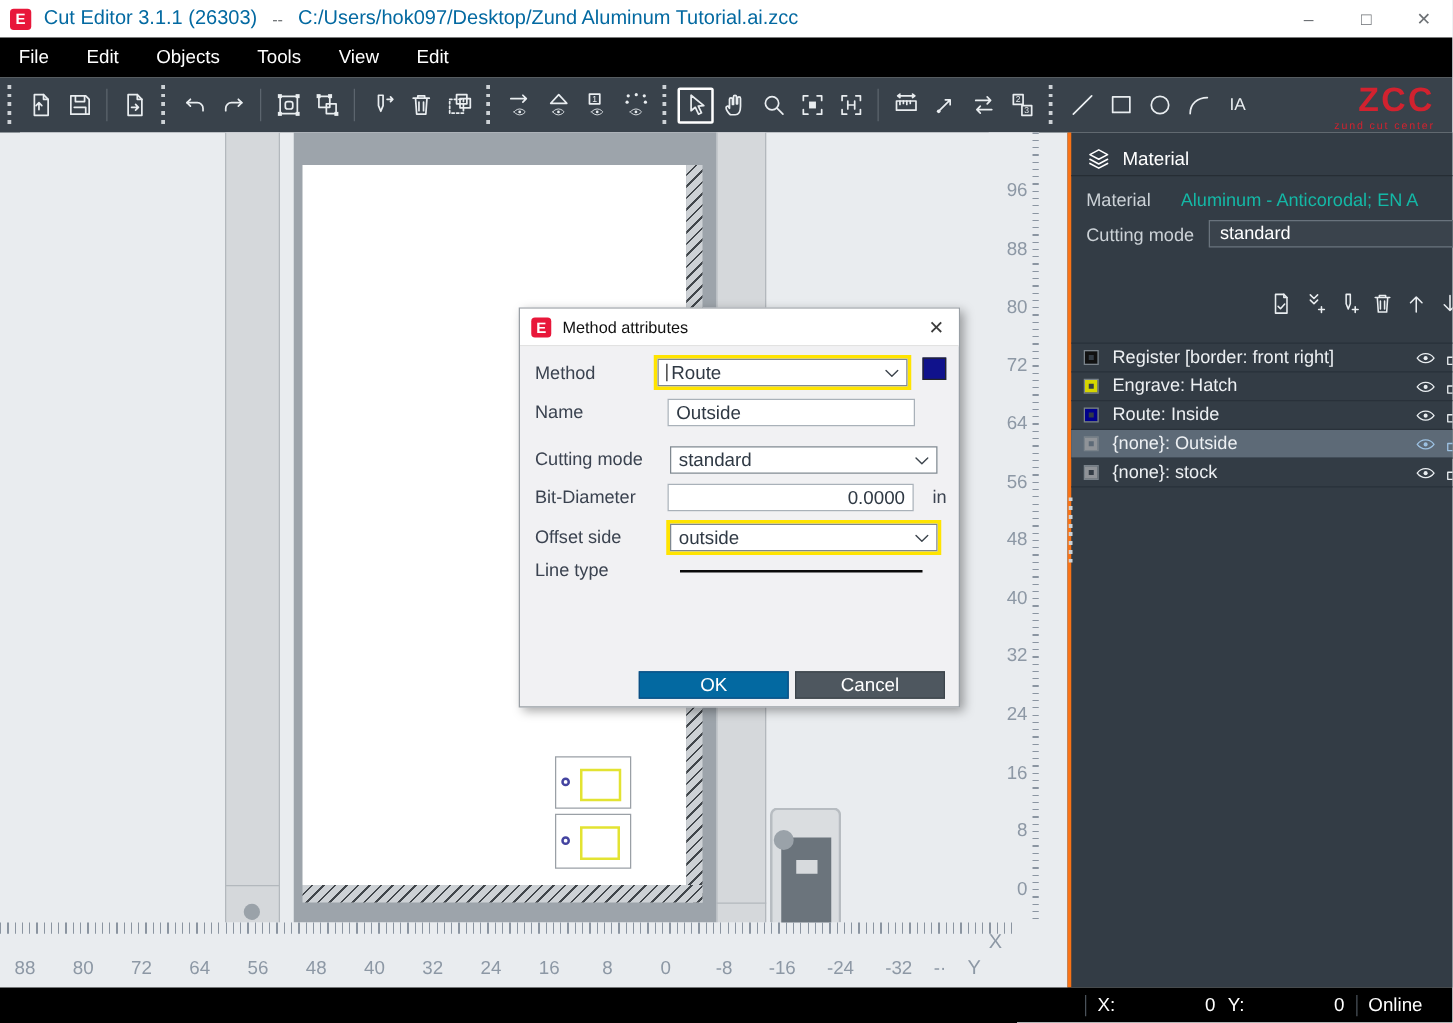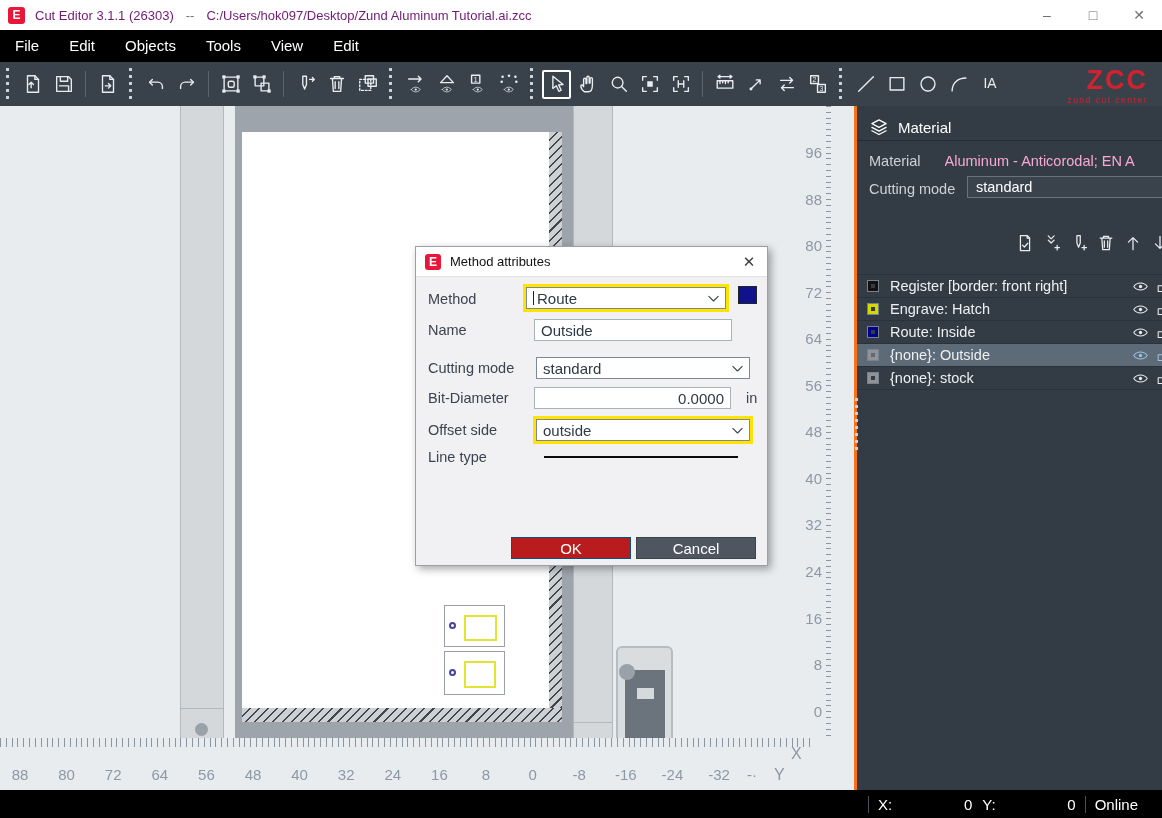--- a/index.html
+++ b/index.html
@@ -3,21 +3,21 @@
 <meta charset="utf-8">
 <style>
   * { box-sizing: border-box; margin:0; padding:0; }
   html,body { width:1162px; height:818px; overflow:hidden; font-family:"Liberation Sans", sans-serif; background:#e9ecef; position:relative; }
   .abs { position:absolute; }
   .ico { display:inline-flex; align-items:center; justify-content:center; }
 
   
   #titlebar { position:absolute; top:0; left:0; width:1162px; height:30px; background:#ffffff; display:flex; align-items:center; }
   .app-logo { width:17px; height:17px; background:#e8173a; border-radius:3px; color:#fff; font-weight:bold; font-size:12px; display:flex; align-items:center; justify-content:center; margin:0 10px 0 8px; }
-  #titlebar .ttl { color:#701a75; font-size:13px; }
+  #titlebar .ttl { color:#0369a1; font-size:16px; }
   .titlesep { margin:0 12px; color:#6e7276; font-size:13px; }
   .win-controls { position:absolute; right:0; top:0; height:30px; display:flex; align-items:center; }
   .win-btn { width:46px; text-align:center; color:#6d7175; font-size:14px; line-height:30px; }
 
   
   #menubar { position:absolute; top:30px; left:0; width:1162px; height:32px; background:#000; display:flex; align-items:center; }
   .menu-item { color:#fff; font-size:15px; padding:0 15px; line-height:32px; }
 
   
   #toolbar { position:absolute; top:62px; left:0; width:1162px; height:44px; background:#39424b; display:flex; align-items:center; color:#e9edf0; }
@@ -56,21 +56,21 @@
   #hruler .rnum { top:28px; transform:translateX(-50%); }
   .axis-label { position:absolute; color:#8d98a5; font-size:16px; }
 
   
   #panel { position:absolute; left:815px; top:106px; width:347px; height:684px; background:#333c45; border-left:3px solid #f97316; color:#edf0f3;margin-left:39px; }
   .splitter-dots { position:absolute; left:-2px; top:292px; width:3px; height:52px; background-image:repeating-linear-gradient(#cdd2d6 0 3px, transparent 3px 7px); }
   .p-header { position:absolute; left:0; width:100%; height:26px; display:flex; align-items:center; padding-left:12px; font-size:15px; color:#fff; }
   .p-header .ico { margin-right:9px; color:#fff; }
   .p-sep { position:absolute; left:0; width:100%; height:1px; background:#262d34; }
   .p-row { position:absolute; left:0; width:100%; height:26px; display:flex; align-items:center; padding-left:12px; font-size:14.5px; color:#ccd2d7; }
-  .p-row .val { color:#f9a8d4; width:208px; overflow:hidden; white-space:nowrap; margin-left:24px; }
+  .p-row .val { color:#14b8a6; width:208px; overflow:hidden; white-space:nowrap; margin-left:24px; }
   .p-select { position:absolute; height:22px; background:#3a434c; border:1px solid #69737d; color:#fff; font-size:14.5px; display:flex; align-items:center; padding:0 24px 0 8px; }
   .p-select .chev { position:absolute; right:5px; color:#e9edf0; }
   #mach-icons { position:absolute; top:124px; right:4px; height:26px; display:flex; align-items:center; gap:7px; color:#e9edf0; }
   #steps-list { position:absolute; top:168px; left:0; width:100%; border-top:1px solid #29313a; }
   .step-row { height:23px; display:flex; align-items:center; padding-left:11px; border-bottom:1px solid #29313a; font-size:14.5px; color:#edf0f3; }
   .step-row.selected { background:#5d6a77; }
   .swatch { width:10px; height:10px; border:3px solid; outline:1px solid #79828a; margin-right:12px; background:#333c45; flex:none; }
   .step-row.selected .swatch { background:#5d6a77; }
   .row-icons { margin-left:auto; display:flex; align-items:center; gap:6px; padding-right:6px; color:#e9edf0; }
   .step-row.selected .row-icons { color:#9cc1e2; }
@@ -90,21 +90,21 @@
   .dselect { position:absolute; height:22px; background:#fff; border:1px solid #7f8890; font-size:15px; color:#2f3944; display:flex; align-items:center; padding:0 22px 0 6px; }
   .dselect .chev { position:absolute; right:4px; color:#3d454d; }
   .caret { display:inline-block; width:1px; height:14px; background:#222; margin-right:3px; }
   .hl { position:absolute; border:3px solid #ffe400; }
   .dinput { position:absolute; height:22px; background:#fff; border:1px solid #a9b1b9; font-size:15px; color:#2f3944; display:flex; align-items:center; padding:0 6px; }
   .dinput.right { justify-content:flex-end; }
   .dunit { position:absolute; font-size:14.5px; color:#3b4350; }
   #method-swatch { position:absolute; left:322px; top:39px; width:19px; height:18px; border:1px solid #23252a; }
   #line-preview { position:absolute; left:128px; top:209px; width:194px; height:2px; background:#0a0a0a; }
   .dbtn { position:absolute; top:290px; width:120px; height:22px; color:#fff; font-size:15px; text-align:center; line-height:22px; }
-  #ok-btn { left:95px; background:#b91c1c; border:1px solid #0d4f83; }
+  #ok-btn { left:95px; background:#0369a1; border:1px solid #0d4f83; }
   #cancel-btn { left:220px; background:#4e575f; border:1px solid #3c444b; }
 </style>
 </head>
 <body>
 
 <div id="titlebar">
   <div class="app-logo">E</div>
   <span class="ttl">Cut Editor 3.1.1 (26303)</span>
   <span class="titlesep">--</span>
   <span class="ttl">C:/Users/hok097/Desktop/Zund Aluminum Tutorial.ai.zcc</span>

